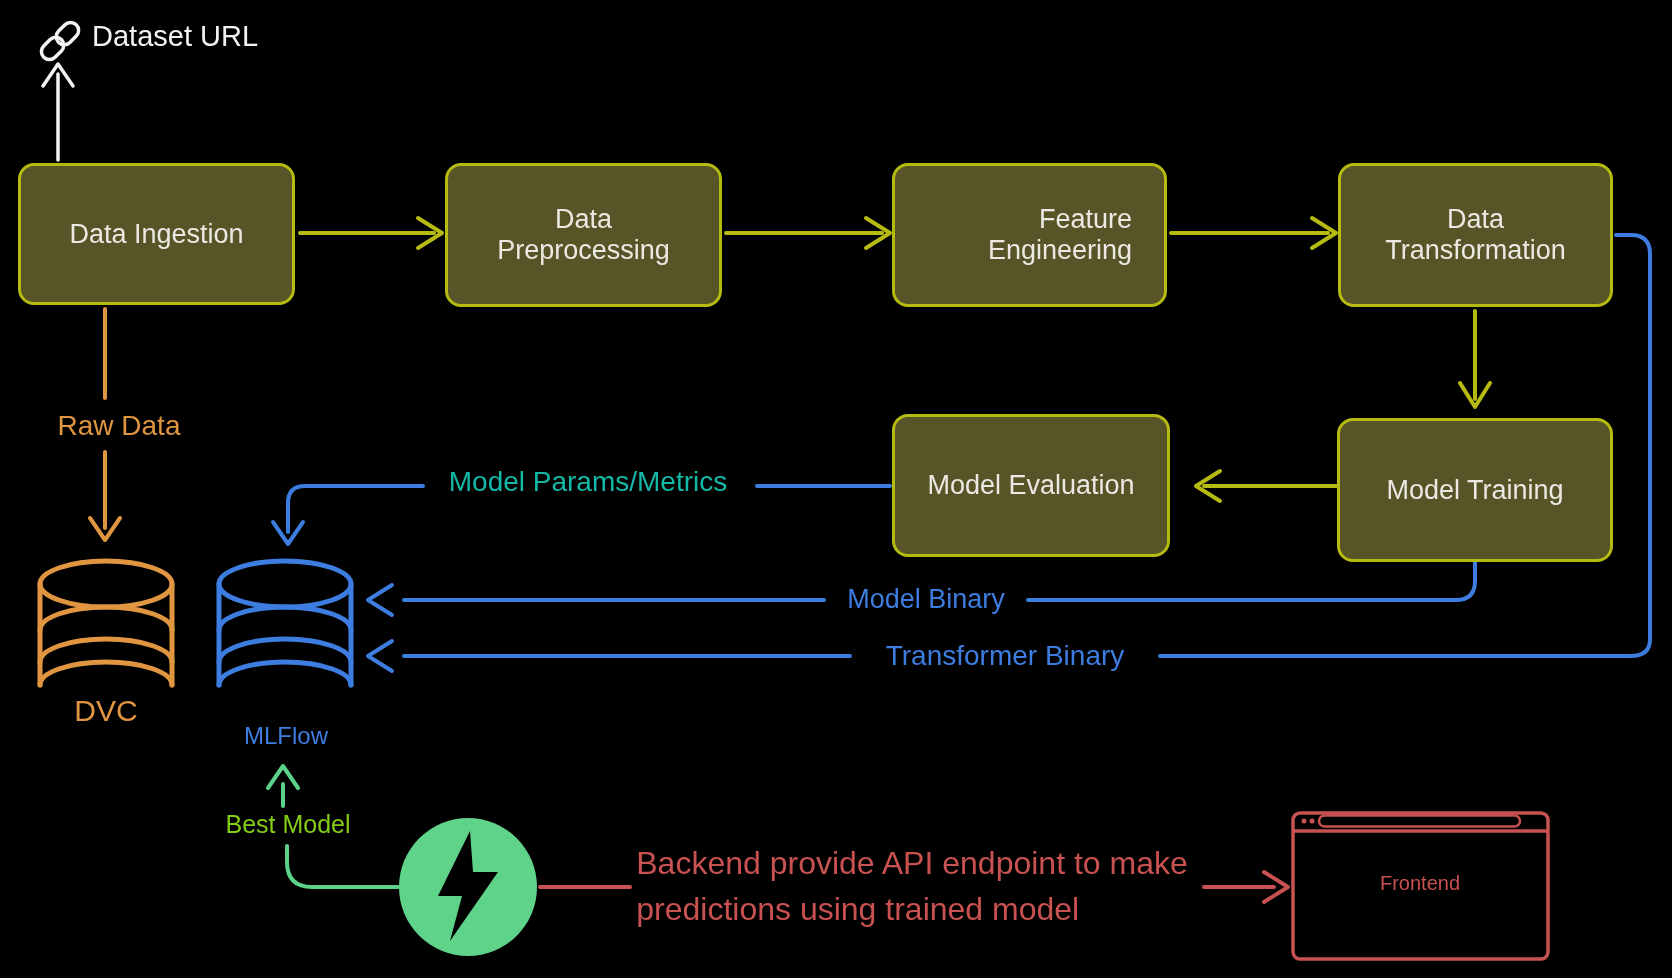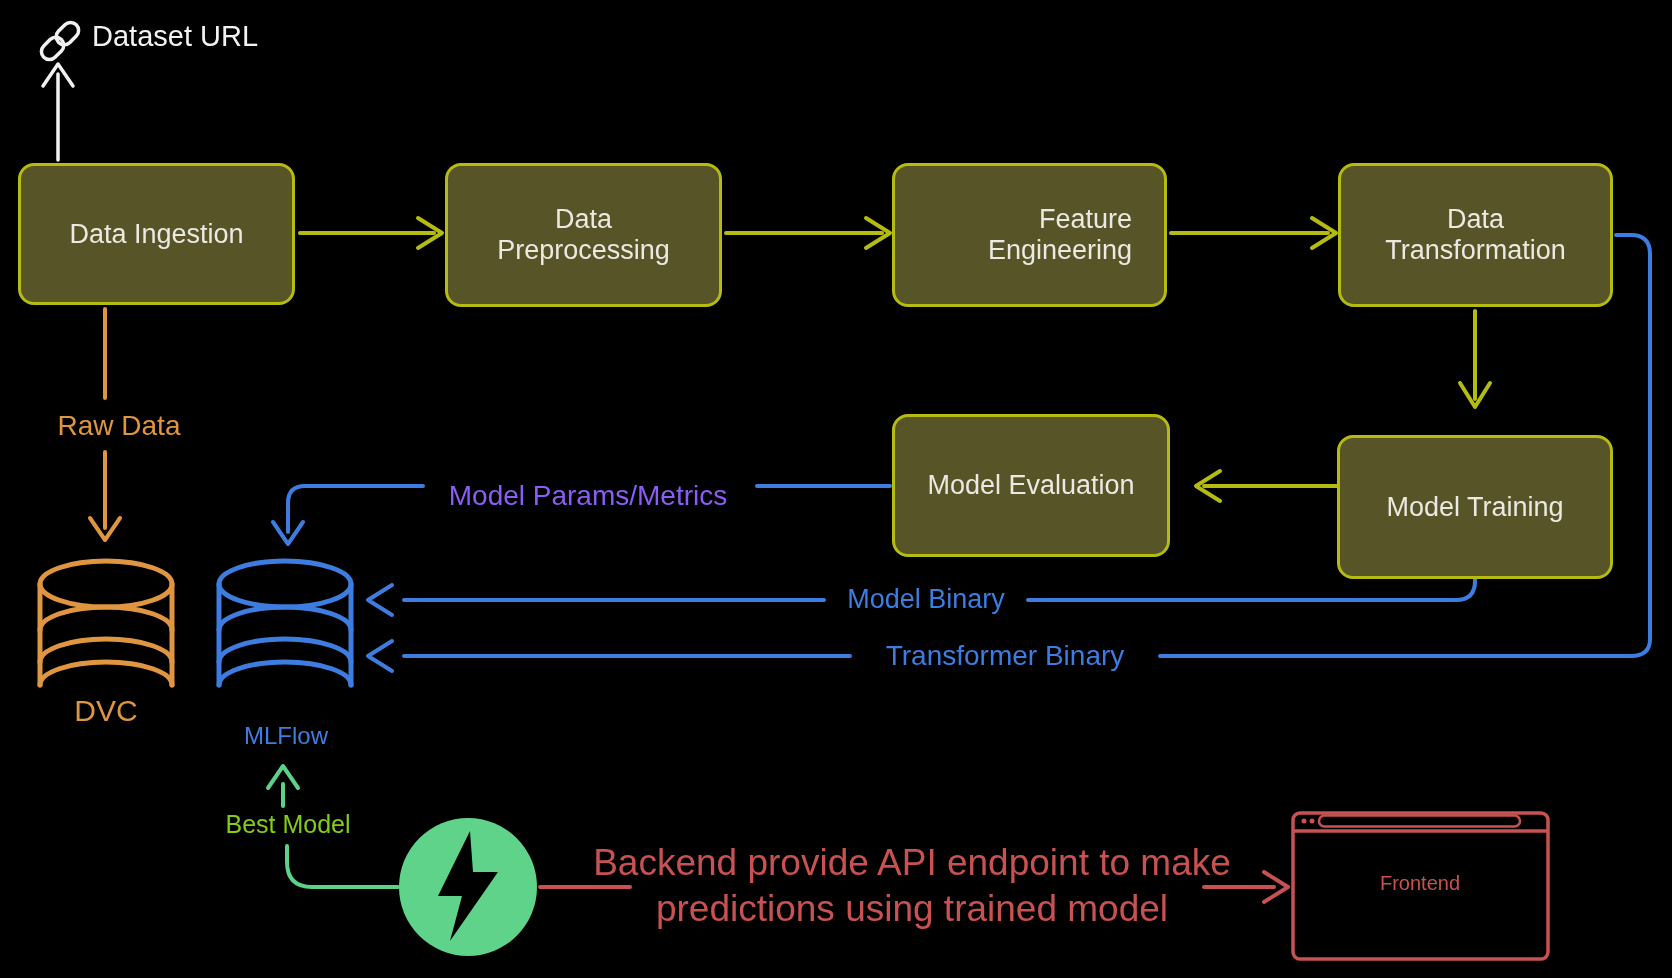--- a/index.html
+++ b/index.html
@@ -14,35 +14,35 @@
     color:#ebe9e2;font-size:27px;text-align:center;box-sizing:border-box;
   }
   .node .one{white-space:nowrap;}
   .node .two{max-width:205px;}
   .lbl{position:absolute;white-space:nowrap;}
   .center{transform:translateX(-50%);}
   .lbl-dataset-url{left:92px;top:20px;font-size:29px;color:#f2f2f2;}
   .lbl-raw-data{left:107px;top:410px;font-size:28px;color:#e09540;margin-left:12px;}
   .lbl-dvc{left:106px;top:694px;font-size:30px;color:#e09540;}
   .lbl-mlflow{left:286px;top:722px;font-size:24px;color:#3d7de0;}
-  .lbl-model-params{left:588px;top:480px;font-size:28px;color:#8b5cf6;}
+  .lbl-model-params{left:588px;top:466px;font-size:28px;color:#14b8a6;}
   .lbl-model-binary{left:926px;top:584px;font-size:27px;color:#3d7de0;}
   .lbl-transformer-binary{left:1005px;top:640px;font-size:28px;color:#3d7de0;}
   .lbl-best-model{left:288px;top:810px;font-size:25px;color:#84cc16;}
   .backend-note{
     position:absolute;left:912px;top:840px;transform:translateX(-50%);
-    font-size:37px;line-height:46px;color:#c85151;text-align:center;white-space:nowrap;
+    font-size:32px;line-height:46px;color:#c85151;white-space:nowrap;
   }
   .lbl-frontend{left:1420px;top:872px;font-size:20px;color:#c85151;}
   .n-ingestion{left:18px;top:163px;width:277px;height:142px;}
   .n-preprocessing{left:445px;top:163px;width:277px;height:144px;}
   .n-feature{left:892px;top:163px;width:275px;height:144px;text-align:right;}
   .n-transformation{left:1338px;top:163px;width:275px;height:144px;}
   .n-evaluation{left:892px;top:414px;width:278px;height:143px;text-align:center;}
-  .n-training{left:1337px;top:435px;width:276px;height:144px;}
+  .n-training{left:1337px;top:418px;width:276px;height:144px;}
 </style>
 </head>
 <body>
 
 <div class="stage">
 
   <svg width="1672" height="978" viewBox="0 0 1672 978">
 
     <g stroke="#f2f2f2" stroke-width="3.5" fill="none" stroke-linecap="round" stroke-linejoin="round">
       <g transform="translate(60,41) rotate(-45)">

